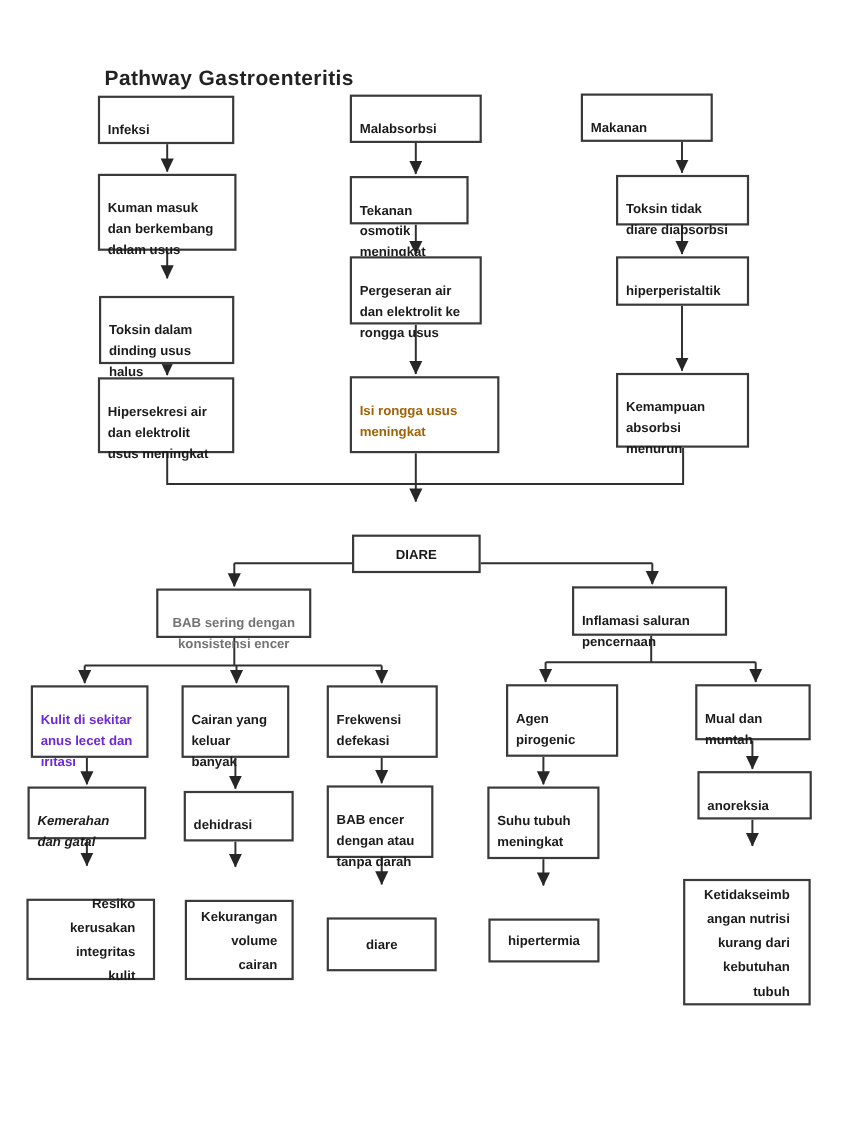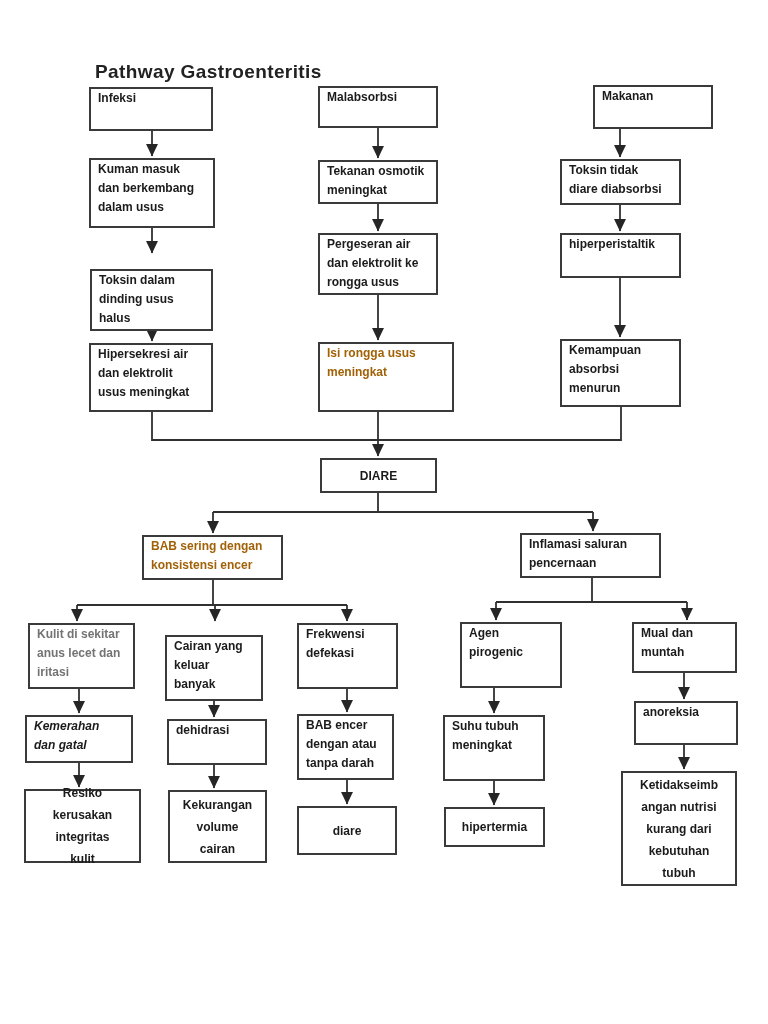--- a/index.html
+++ b/index.html
@@ -35,30 +35,31 @@
   }
   .node {
     position: absolute;
     box-sizing: border-box;
     border: 2px solid #3a3a3a;
     background: #ffffff;
     color: #1b1b1b;
     font-weight: 700;
     font-size: 12px;
     line-height: 19px;
-    padding: 0 7px;
+    padding: 20px 7px;
     white-space: pre-line;
   }
   .node.center {
     display: flex;
     align-items: center;
     justify-content: center;
-    text-align: center;
+    text-align: right;
     line-height: 22px;
     padding: 2px 16px;
+    margin-top: 28px;
   }
 </style>
 </head>
 <body>
 
 <div class="page">
   <div class="title">Pathway Gastroenteritis</div>
   <svg class="edges" id="edge-layer" width="768" height="1024" viewBox="0 0 768 1024" xmlns="http://www.w3.org/2000/svg">
     <defs>
       <marker id="arrowhead" viewBox="0 0 12 12" markerUnits="userSpaceOnUse" markerWidth="13" markerHeight="13" refX="11" refY="6" orient="auto">
@@ -107,43 +108,43 @@
       <div class="node" style="left: 89px; top: 158px; width: 126px; height: 70px; border-color: rgb(58, 58, 58); color: rgb(27, 27, 27);">Kuman masuk
 dan berkembang
 dalam usus</div>
       <div class="node" style="left: 90px; top: 269px; width: 123px; height: 62px; border-color: rgb(58, 58, 58); color: rgb(27, 27, 27);">Toksin dalam
 dinding usus
 halus</div>
       <div class="node" style="left: 89px; top: 343px; width: 124px; height: 69px; border-color: rgb(58, 58, 58); color: rgb(27, 27, 27);">Hipersekresi air
 dan elektrolit
 usus meningkat</div>
       <div class="node" style="left: 318px; top: 86px; width: 120px; height: 42px; border-color: rgb(58, 58, 58); color: rgb(27, 27, 27);">Malabsorbsi</div>
-      <div class="node" style="left: 318px; top: 160px; width: 120px; height: 44px; border-color: rgb(58, 58, 58); color: rgb(27, 27, 27);">Tekanan osmotik
+      <div class="node" style="left: 318px; top: 160px; width: 108px; height: 44px; border-color: rgb(58, 58, 58); color: rgb(27, 27, 27);">Tekanan osmotik
 meningkat</div>
       <div class="node" style="left: 318px; top: 233px; width: 120px; height: 62px; border-color: rgb(58, 58, 58); color: rgb(27, 27, 27);">Pergeseran air
 dan elektrolit ke
 rongga usus</div>
       <div class="node" style="left: 318px; top: 342px; width: 136px; height: 70px; border-color: rgb(58, 58, 58); color: #a16207;">Isi rongga usus
 meningkat</div>
-      <div class="node" style="left: 593px; top: 85px; width: 120px; height: 44px; border-color: rgb(58, 58, 58); color: rgb(27, 27, 27);">Makanan</div>
+      <div class="node" style="left: 528px; top: 85px; width: 120px; height: 44px; border-color: rgb(58, 58, 58); color: rgb(27, 27, 27);">Makanan</div>
       <div class="node" style="left: 560px; top: 159px; width: 121px; height: 46px; border-color: rgb(58, 58, 58); color: rgb(27, 27, 27);">Toksin tidak
 diare diabsorbsi</div>
       <div class="node" style="left: 560px; top: 233px; width: 121px; height: 45px; border-color: rgb(58, 58, 58); color: rgb(27, 27, 27);">hiperperistaltik</div>
       <div class="node" style="left: 560px; top: 339px; width: 121px; height: 68px; border-color: rgb(58, 58, 58); color: rgb(27, 27, 27);">Kemampuan
 absorbsi
 menurun</div>
       <div class="node center" style="left: 320px; top: 458px; width: 117px; height: 35px; border-color: rgb(58, 58, 58); color: rgb(27, 27, 27);">DIARE</div>
-      <div class="node" style="left: 142px; top: 535px; width: 141px; height: 45px; border-color: rgb(58, 58, 58); color: #a16207;">BAB sering dengan
+      <div class="node" style="left: 142px; top: 535px; width: 141px; height: 45px; border-color: rgb(58, 58, 58); color: #737373; text-align: center;">BAB sering dengan
 konsistensi encer</div>
       <div class="node" style="left: 520px; top: 533px; width: 141px; height: 45px; border-color: rgb(58, 58, 58); color: rgb(27, 27, 27);">Inflamasi saluran
 pencernaan</div>
-      <div class="node" style="left: 28px; top: 623px; width: 107px; height: 66px; border-color: rgb(58, 58, 58); color: #737373;">Kulit di sekitar
+      <div class="node" style="left: 28px; top: 623px; width: 107px; height: 66px; border-color: rgb(58, 58, 58); color: #6d28d9;">Kulit di sekitar
 anus lecet dan
 iritasi</div>
-      <div class="node" style="left: 165px; top: 623px; width: 98px; height: 66px; border-color: rgb(58, 58, 58); color: rgb(27, 27, 27); margin-top: 12px;">Cairan yang
+      <div class="node" style="left: 165px; top: 623px; width: 98px; height: 66px; border-color: rgb(58, 58, 58); color: rgb(27, 27, 27);">Cairan yang
 keluar banyak</div>
       <div class="node" style="left: 297px; top: 623px; width: 101px; height: 66px; border-color: rgb(58, 58, 58); color: rgb(27, 27, 27);">Frekwensi
 defekasi</div>
       <div class="node" style="left: 443px; top: 622px; width: 102px; height: 66px; border-color: rgb(58, 58, 58); color: rgb(27, 27, 27); margin-left: 17px;">Agen
 pirogenic</div>
       <div class="node" style="left: 632px; top: 622px; width: 105px; height: 51px; border-color: rgb(58, 58, 58); color: rgb(27, 27, 27);">Mual dan
 muntah</div>
       <div class="node" style="left: 25px; top: 715px; width: 108px; height: 48px; border-color: rgb(58, 58, 58); color: rgb(27, 27, 27); font-style: italic;">Kemerahan
 dan gatal</div>
       <div class="node" style="left: 167px; top: 719px; width: 100px; height: 46px; border-color: rgb(58, 58, 58); color: rgb(27, 27, 27);">dehidrasi</div>

